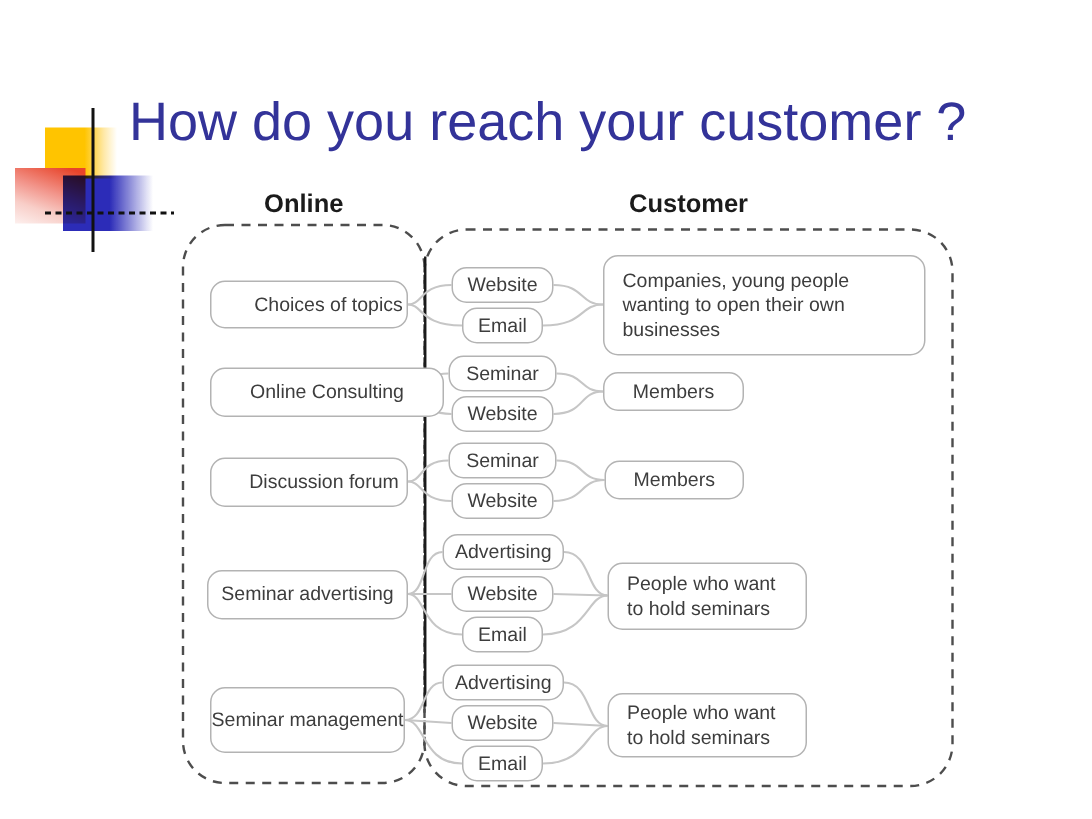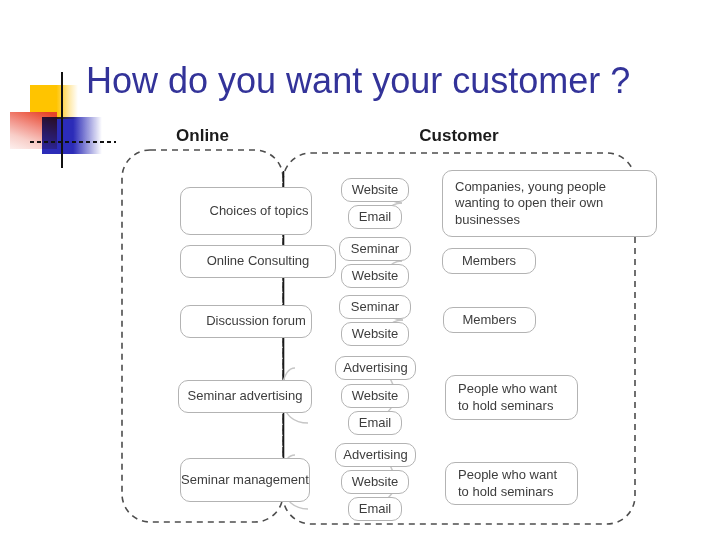--- a/index.html
+++ b/index.html
@@ -22,25 +22,25 @@
     font-size:36px;color:#333399;white-space:nowrap;letter-spacing:0px;
   }
   
   .svg-layer{position:absolute;left:0;top:0;width:728px;height:546px;}
   .hdr{position:absolute;font-size:17px;font-weight:bold;color:#1b1b1b;text-align:center;}
   .hdr-offer{left:122px;top:126px;width:161px;}
   .hdr-customer{left:283px;top:126px;width:352px;}
   .box{
     position:absolute;background:#ffffff;border:1.5px solid #b3b3b3;border-radius:10px;
     display:flex;align-items:center;justify-content:center;
-    font-size:13px;color:#3d3d3d;line-height:1.25;box-sizing:border-box;margin-left:40px;
+    font-size:13px;color:#3d3d3d;line-height:1.25;box-sizing:border-box;
   }
   .box.left-align{justify-content:flex-start;text-align:left;padding:2px 12px;border-radius:10px;}
   
-  .ob0{left:140px;top:187px;width:132px;height:48px;padding-left:26px;}
+  .ob0{left:140px;top:187px;width:132px;height:32px;padding-left:26px;}
   .ob1{left:140px;top:245px;width:156px;height:33px;}
   .ob2{left:140px;top:305px;width:132px;height:33px;padding-left:20px;}
   .ob3{left:138px;top:380px;width:134px;height:33px;}
   .ob4{left:140px;top:458px;width:130px;height:44px;text-align:center;}
   
   .cb{height:24px;}
   .c0a{left:301px;top:178px;width:68px;}
   .c0b{left:308px;top:205px;width:54px;}
   .c1a{left:299px;top:237px;width:72px;}
   .c1b{left:301px;top:264px;width:68px;}
@@ -103,21 +103,21 @@
 
     <path d="M270,480 C284,480 281,455 295,455"></path>
     <path d="M270,480 L301,482"></path>
     <path d="M270,480 C284,480 281,509 308,509"></path>
     <path d="M376,455 C394,455 391,484 405,484"></path>
     <path d="M369,482 L405,484"></path>
     <path d="M362,509 C392,509 391,484 405,484"></path>
   </g>
 </svg>
 
-<div class="slide-title">How do you want your customer ?</div>
+<div class="slide-title">How do you reach your customer ?</div>
 
 <div class="hdr hdr-offer">Online</div>
 <div class="hdr hdr-customer">Customer</div>
 
 <div class="box ob0">Choices of topics</div>
 <div class="box ob1">Online Consulting</div>
 <div class="box ob2">Discussion forum</div>
 <div class="box ob3">Seminar advertising</div>
 <div class="box ob4">Seminar management</div>
 

